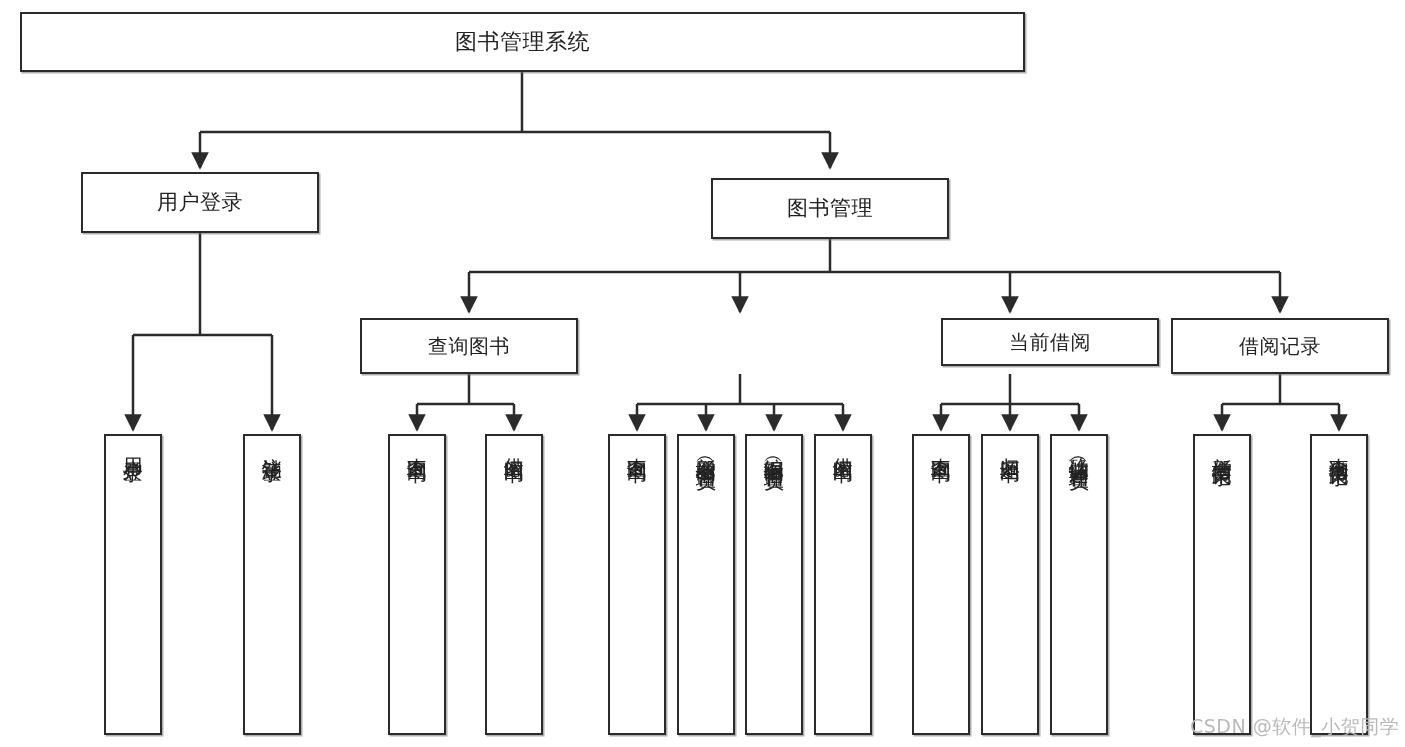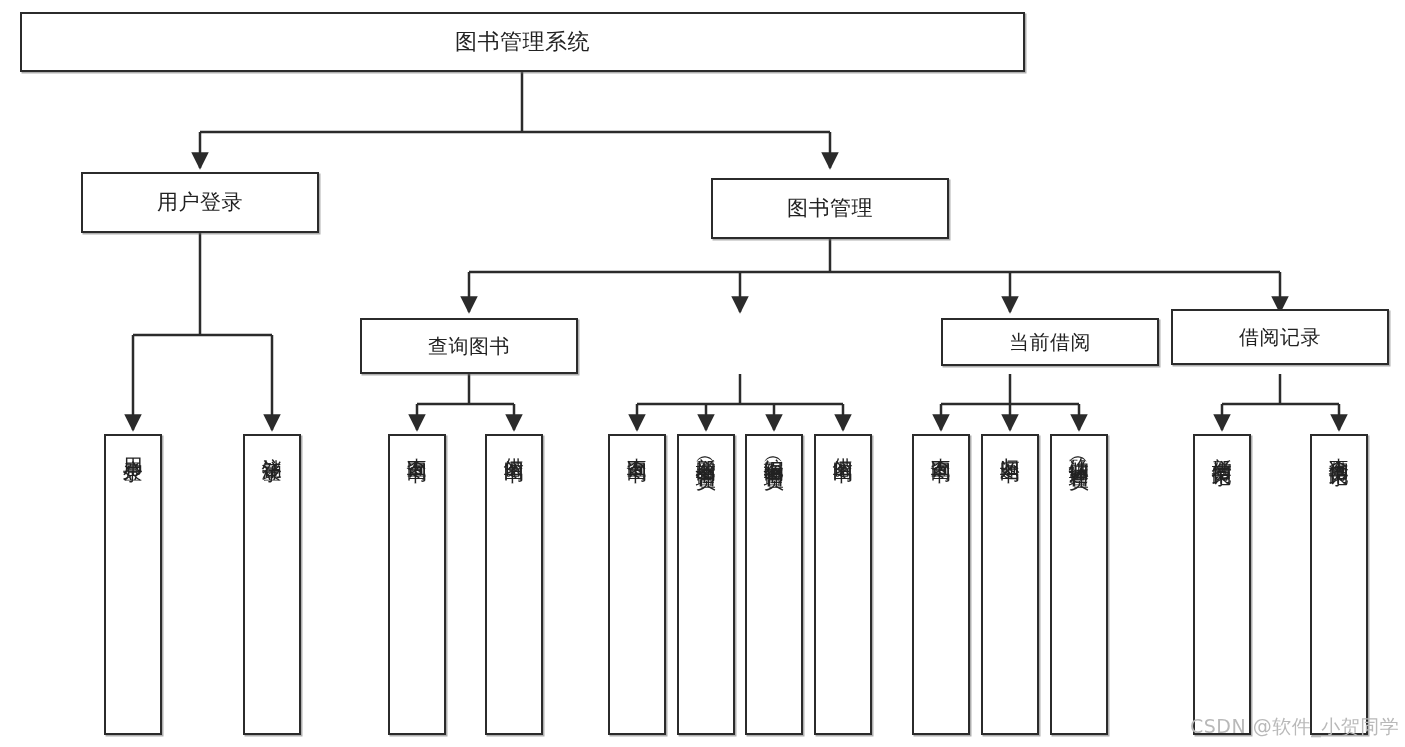--- a/index.html
+++ b/index.html
@@ -141,21 +141,21 @@
   <div class="node-box level2" style="left:711px; top:172px; width:238px; height:61px;margin-top:6px;">
     <span class="node-label-h">图书管理</span>
   </div>
 
   <div class="node-box level3" style="left:360px; top:318px; width:218px; height:56px;">
     <span class="node-label-h">查询图书</span>
   </div>
   <div class="node-box level3" style="left:901px; top:318px; width:218px; height:48px;margin-left:40px;">
     <span class="node-label-h">当前借阅</span>
   </div>
-  <div class="node-box level3" style="left:1171px; top:309px; width:218px; height:56px;">
+  <div class="node-box level3" style="left:1171px; top:318px; width:218px; height:56px;">
     <span class="node-label-h">借阅记录</span>
   </div>
 
   <div class="leaf-box" style="left:104px; top:434px; width:58px; height:301px;">
     <span class="leaf-label-v">用户登录</span>
   </div>
   <div class="leaf-box" style="left:243px; top:434px; width:58px; height:301px;">
     <span class="leaf-label-v">注销登录</span>
   </div>
 

